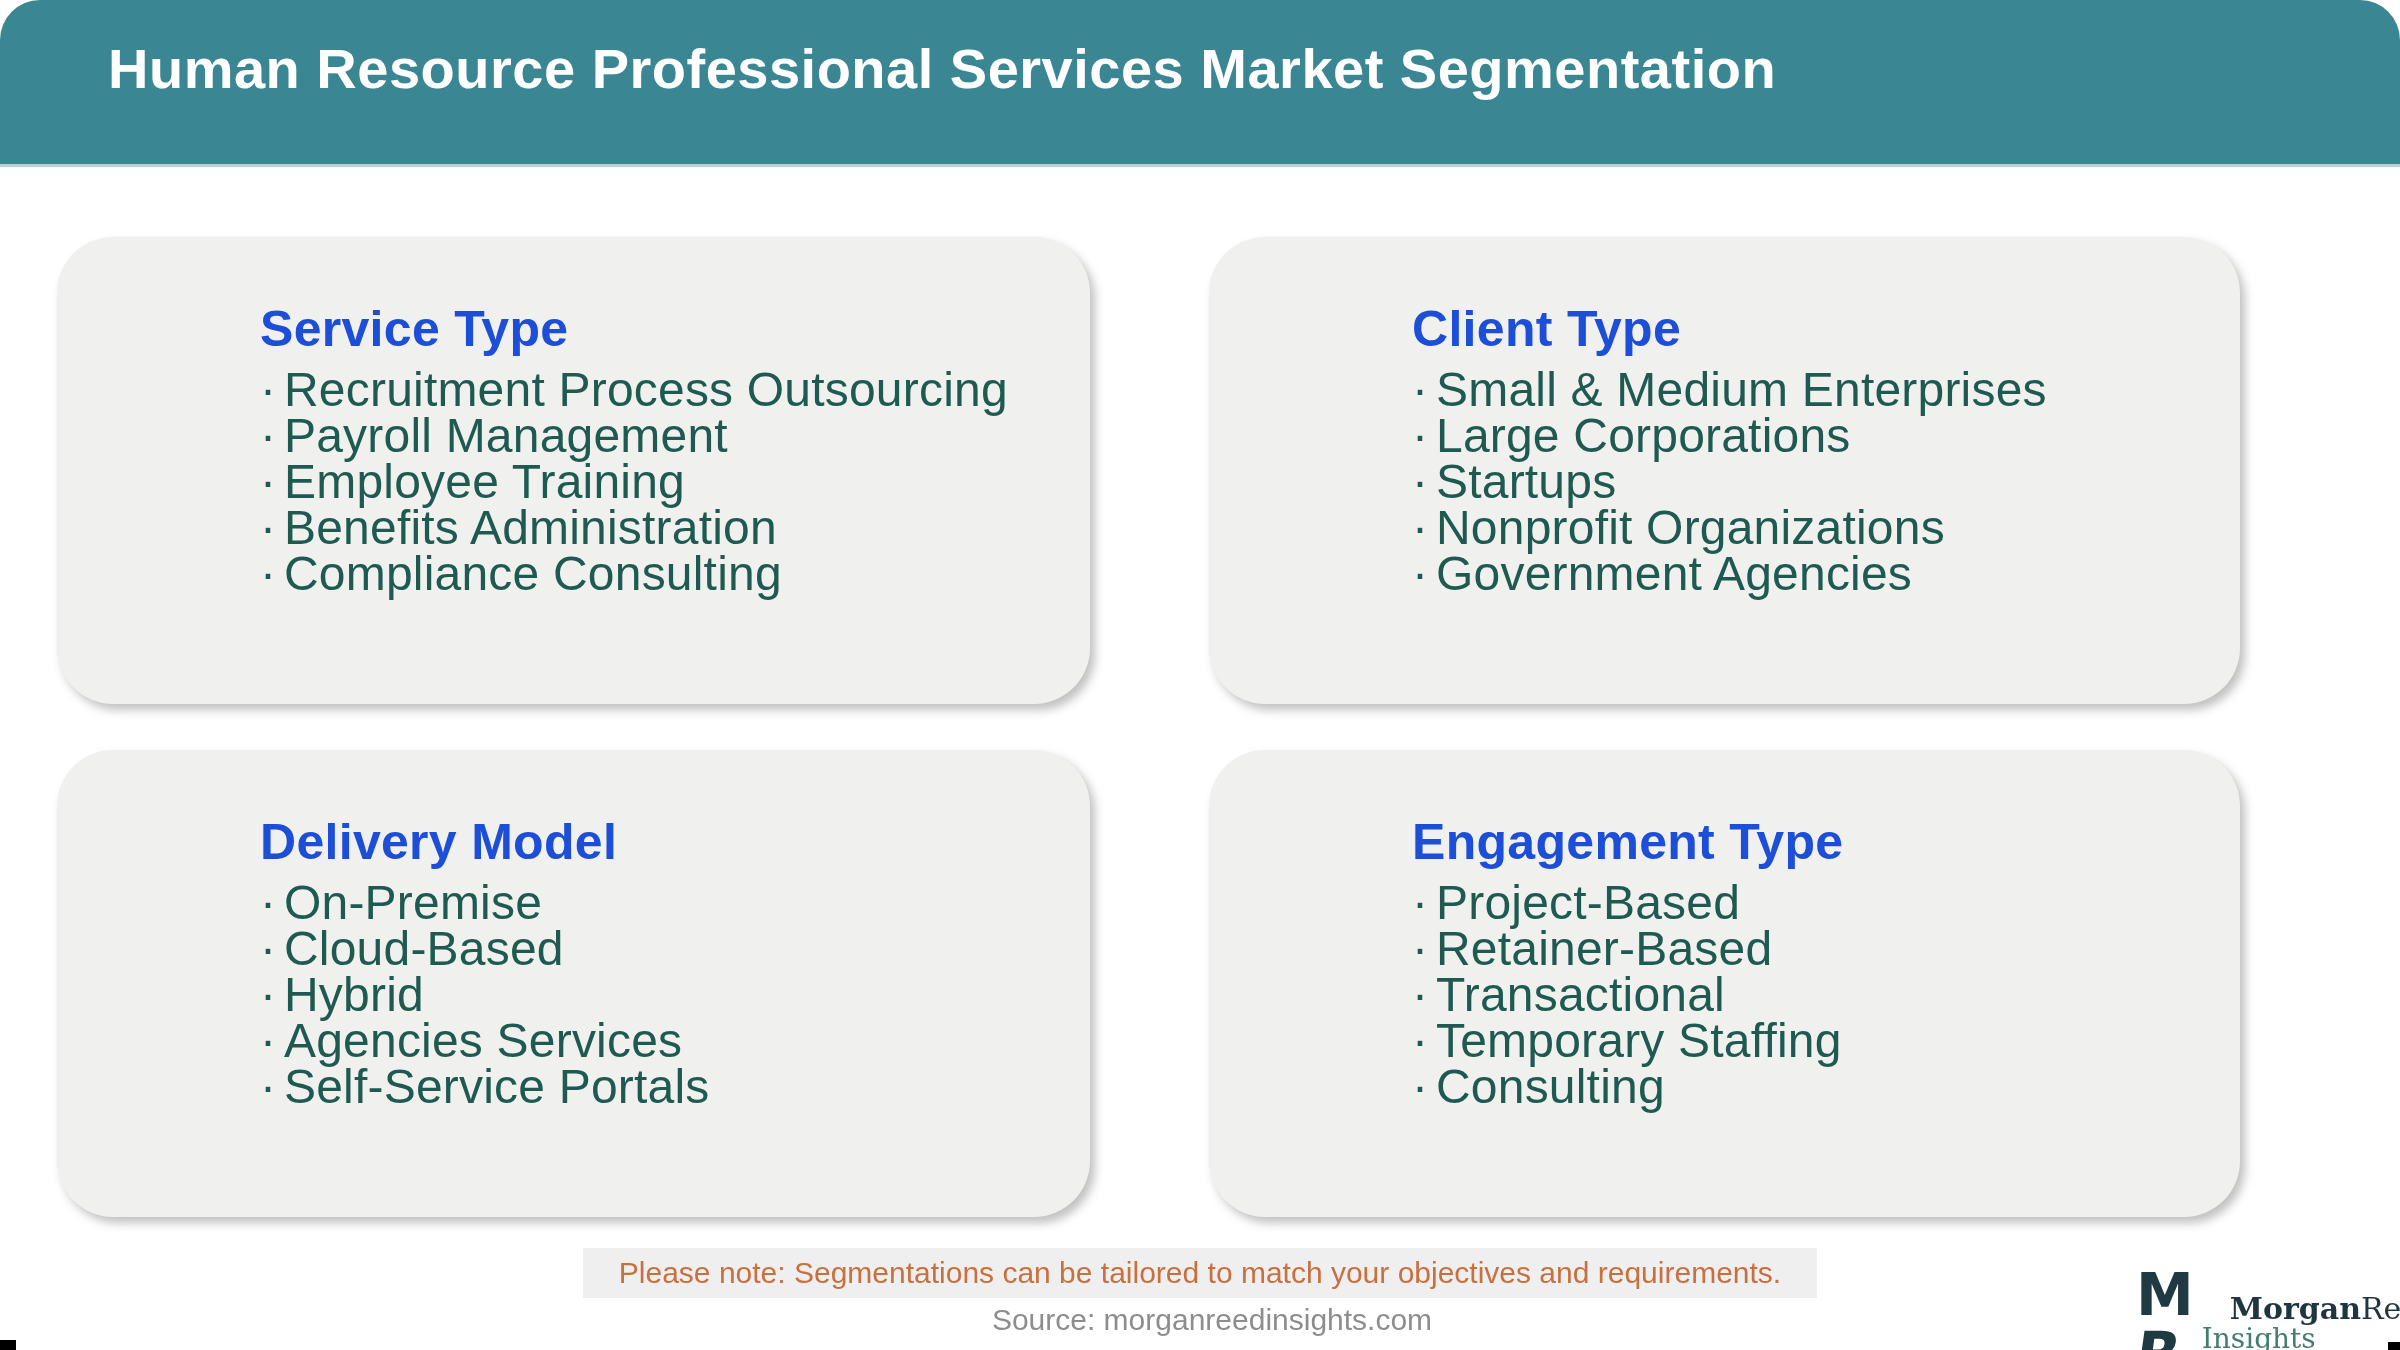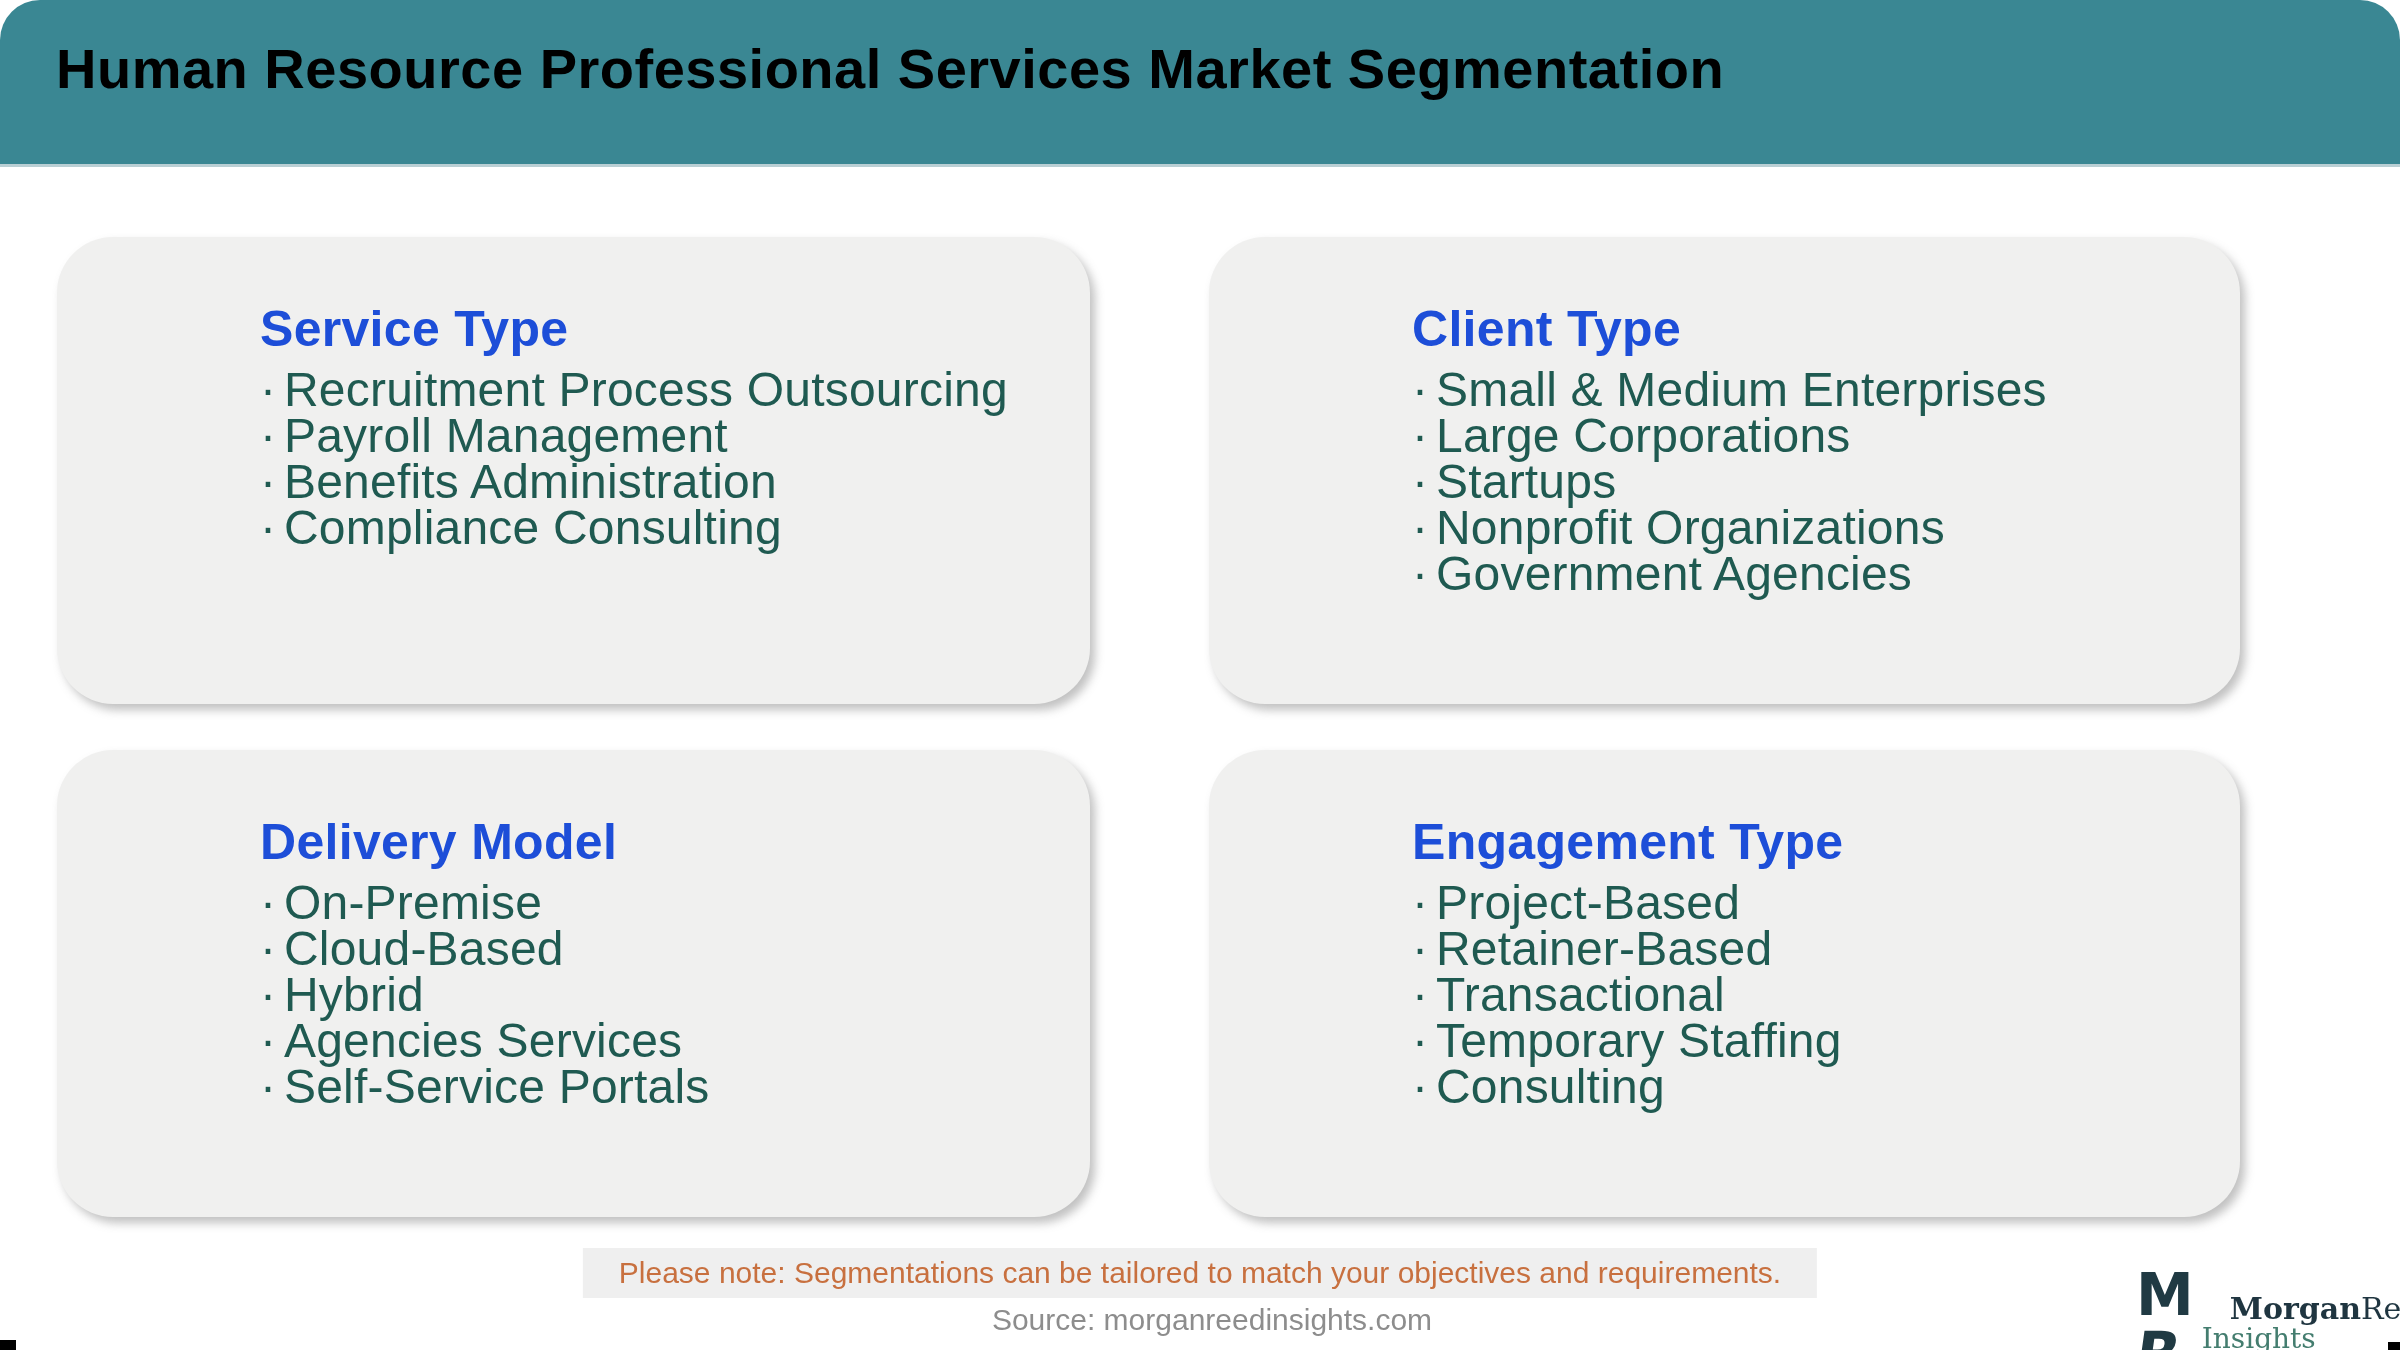--- a/index.html
+++ b/index.html
@@ -14,25 +14,25 @@
   
   .header{
     position:absolute;left:0;top:0;width:2400px;height:167px;
     background:#3a8793;
     border-radius:40px 40px 0 0;
     border-bottom:3px solid #b9cfd4;
     box-sizing:border-box;
   }
   .header h1{
     margin:0;
-    padding:36px 0 0 56px;
+    padding:36px 0 0 108px;
     font-size:56px;
     font-weight:700;
     letter-spacing:0.5px;
-    color:#000000;
+    color:#ffffff;
   }
 
   
   .cards{
     position:absolute;left:57px;top:237px;
     display:grid;
     grid-template-columns:1033px 1031px;
     grid-auto-rows:467px;
     column-gap:119px;
     row-gap:46px;
@@ -132,20 +132,21 @@
   <header class="header">
     <h1>Human Resource Professional Services Market Segmentation</h1>
   </header>
 
   <main class="cards">
     <section class="card">
       <h2 class="card-title">Service Type</h2>
       <ul class="card-list">
           <li class="card-item">Recruitment Process Outsourcing</li>
           <li class="card-item">Payroll Management</li>
+          <li class="card-item">Employee Training</li>
           <li class="card-item">Benefits Administration</li>
           <li class="card-item">Compliance Consulting</li>
         </ul>
     </section>
 
     <section class="card">
       <h2 class="card-title">Client Type</h2>
       <ul class="card-list">
           <li class="card-item">Small &amp; Medium Enterprises</li>
           <li class="card-item">Large Corporations</li>

